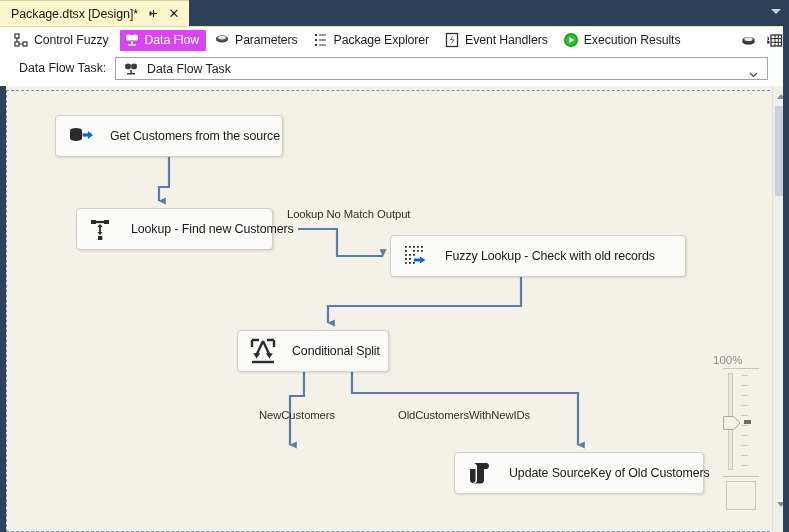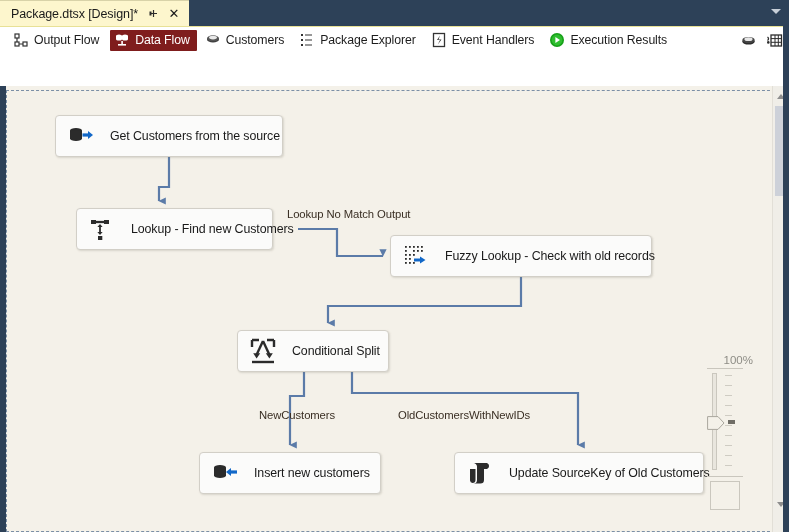--- a/index.html
+++ b/index.html
@@ -92,21 +92,21 @@
     margin-right: 4px;
     border-radius: 1px;
     white-space: nowrap;
   }
   .dtab .lbl {
     font-size: 12.3px;
     color: #1d1d1d;
     margin-left: 5px;
     letter-spacing: -0.1px;
   }
-  .dtab.active { background: #7f1d1d; }
+  .dtab.active { background: #d946ef; }
   .dtab.active .lbl { color: #ffffff; }
   .dtab .ico {
     width: 16px; height: 16px;
     position: relative;
     flex: 0 0 16px;
   }
   .toolbar-right {
     position: absolute;
     right: 6px; top: 5px;
     display: flex;
@@ -223,23 +223,23 @@
   svg.wires {
     position: absolute;
     left: 0; top: 0;
     width: 748px; height: 440px;
     overflow: visible;
   }
 
   
   .zoom-panel {
     position: absolute;
-    right: 36px; top: 268px;
+    right: 20px; top: 268px;
     width: 56px;
-    text-align: right;
+    text-align: left;
   }
   .zoom-pct {
     font-size: 11.5px;
     color: #8e8d86;
     margin-bottom: 2px;
   }
   .zoom-sep {
     width: 36px; height: 1px;
     background: #c9c6bd;
     margin: 0 auto 4px auto;
@@ -358,21 +358,21 @@
 
     <div class="dtab">
       <span class="ico">
         <svg width="16" height="16" viewBox="0 0 16 16">
           <rect x="2" y="2" width="4" height="4" fill="none" stroke="#333" stroke-width="1.2"></rect>
           <rect x="2" y="10" width="4" height="4" fill="none" stroke="#333" stroke-width="1.2"></rect>
           <rect x="10" y="10" width="4" height="4" fill="none" stroke="#333" stroke-width="1.2"></rect>
           <path d="M4 6 V10 M6 12 H10" stroke="#333" stroke-width="1.2" fill="none"></path>
         </svg>
       </span>
-      <span class="lbl">Output Flow</span>
+      <span class="lbl">Control Fuzzy</span>
     </div>
 
     <div class="dtab active">
       <span class="ico">
         <svg width="16" height="16" viewBox="0 0 16 16">
           <ellipse cx="5" cy="4" rx="3" ry="1.6" fill="#ffffff"></ellipse>
           <path d="M2 4 v3 a3 1.6 0 0 0 6 0 v-3" fill="#ffffff"></path>
           <ellipse cx="11" cy="4" rx="3" ry="1.6" fill="#ffffff"></ellipse>
           <path d="M8 4 v3 a3 1.6 0 0 0 6 0 v-3" fill="#ffffff"></path>
           <rect x="7.3" y="9" width="1.6" height="4" fill="#ffffff"></rect>
@@ -383,21 +383,21 @@
     </div>
 
     <div class="dtab">
       <span class="ico">
         <svg width="16" height="16" viewBox="0 0 16 16">
           <ellipse cx="8" cy="7.5" rx="6" ry="3" fill="#3b3b3b"></ellipse>
           <ellipse cx="8" cy="6.3" rx="6" ry="3" fill="#545454"></ellipse>
           <ellipse cx="8" cy="5.6" rx="4" ry="1.8" fill="#e9e9e9"></ellipse>
         </svg>
       </span>
-      <span class="lbl">Customers</span>
+      <span class="lbl">Parameters</span>
     </div>
 
     <div class="dtab">
       <span class="ico">
         <svg width="16" height="16" viewBox="0 0 16 16">
           <rect x="2" y="2" width="2" height="2" fill="#333"></rect>
           <rect x="2" y="7" width="2" height="2" fill="#333"></rect>
           <rect x="2" y="12" width="2" height="2" fill="#333"></rect>
           <path d="M6 3 h7 M6 8 h7 M6 13 h7" stroke="#333" stroke-width="1.2"></path>
         </svg>
@@ -438,20 +438,41 @@
         <svg width="17" height="17" viewBox="0 0 17 17">
           <rect x="5" y="3" width="10.5" height="11" fill="#ffffff" stroke="#2c2c2c" stroke-width="1.3"></rect>
           <path d="M5 6.6 h10.5 M5 10.3 h10.5 M9 3 v11 M12.3 3 v11" stroke="#2c2c2c" stroke-width="1"></path>
           <path d="M1.5 5 q2 1.5 0 3.5" stroke="#2c2c2c" stroke-width="1.3" fill="none"></path>
           <circle cx="2.3" cy="10.4" r="1.3" fill="#2c2c2c"></circle>
         </svg>
       </span>
     </div>
   </div>
 
+  <div class="dft-row">
+    <span class="dft-label">Data Flow Task:</span>
+    <div class="dft-combo">
+      <span class="dft-combo-ico">
+        <svg width="16" height="16" viewBox="0 0 16 16">
+          <ellipse cx="5" cy="4" rx="2.8" ry="1.5" fill="#3a3a3a"></ellipse>
+          <path d="M2.2 4 v2.8 a2.8 1.5 0 0 0 5.6 0 v-2.8" fill="#3a3a3a"></path>
+          <ellipse cx="11" cy="4" rx="2.8" ry="1.5" fill="#3a3a3a"></ellipse>
+          <path d="M8.2 4 v2.8 a2.8 1.5 0 0 0 5.6 0 v-2.8" fill="#3a3a3a"></path>
+          <rect x="7.3" y="9" width="1.5" height="3.6" fill="#3a3a3a"></rect>
+          <rect x="4" y="12" width="8" height="1.5" fill="#3a3a3a"></rect>
+        </svg>
+      </span>
+      <span class="dft-combo-text">Data Flow Task</span>
+      <span class="dft-combo-arrow">
+        <svg width="9" height="9" viewBox="0 0 9 9">
+          <path d="M1 3 L4.5 6.4 L8 3" stroke="#4a4a4a" stroke-width="1.3" fill="none"></path>
+        </svg>
+      </span>
+    </div>
+  </div>
 
   <div class="canvas-frame">
     <div class="left-edge"></div>
     <div class="canvas-dash"></div>
 
     <div class="canvas">
 
       <svg class="wires">
         <defs>
           <marker id="ah" markerWidth="9" markerHeight="9" refX="4.2" refY="7.4" orient="auto" markerUnits="userSpaceOnUse">
@@ -496,21 +517,21 @@
             <path d="M9 8 h8" stroke="#2b2b2b" stroke-width="2.3"></path>
             <path d="M13 11 v9" stroke="#2b2b2b" stroke-width="1.8"></path>
             <path d="M13 10 l-2.6 3 h5.2 z" fill="#2b2b2b"></path>
             <path d="M13 21 l-2.6 -3 h5.2 z" fill="#2b2b2b"></path>
             <rect x="11" y="22" width="4.3" height="4" fill="#2b2b2b"></rect>
           </svg>
         </span>
         <span class="nlbl">Lookup - Find new Customers</span>
       </div>
 
-      <div class="node" style="left:383px; top:144px; width:262px; height:42px;">
+      <div class="node" style="left:383px; top:144px; width:296px; height:42px;">
         <span class="nico">
           <svg width="30" height="30" viewBox="0 0 30 30">
             <g fill="#2b2b2b">
               <rect x="4" y="5" width="1.8" height="1.8"></rect>
                 <rect x="8" y="5" width="1.8" height="1.8"></rect>
               <rect x="12" y="5" width="1.8" height="1.8"></rect>
                 <rect x="16" y="5" width="1.8" height="1.8"></rect>
               <rect x="20" y="5" width="1.8" height="1.8"></rect>
               <rect x="4" y="9" width="1.8" height="1.8"></rect>
                 <rect x="12" y="9" width="1.8" height="1.8"></rect>
@@ -540,31 +561,20 @@
             <path d="M15 5 L8 20" stroke="#2b2b2b" stroke-width="2.4" fill="none"></path>
             <path d="M15 5 L22 20" stroke="#2b2b2b" stroke-width="2.4" fill="none"></path>
             <path d="M8.6 22.5 L5.2 17.2 h7 z" fill="#2b2b2b"></path>
             <path d="M21.4 22.5 L17.8 17.2 h7 z" fill="#2b2b2b"></path>
             <path d="M4 26 h22" stroke="#2b2b2b" stroke-width="2.4"></path>
           </svg>
         </span>
         <span class="nlbl">Conditional Split</span>
       </div>
 
-      <div class="node" style="left:192px; top:361px; width:182px; height:42px;">
-        <span class="nico">
-          <svg width="30" height="30" viewBox="0 0 30 30">
-            <ellipse cx="10" cy="9.5" rx="6" ry="2.6" fill="#2b2b2b"></ellipse>
-            <path d="M4 9.5 v8 a6 2.6 0 0 0 12 0 v-8" fill="#2b2b2b"></path>
-            <path d="M27 14 h-7" stroke="#1268c8" stroke-width="3.2" fill="none"></path>
-            <path d="M21 10 L16 14 L21 18 Z" fill="#1268c8"></path>
-          </svg>
-        </span>
-        <span class="nlbl">Insert new customers</span>
-      </div>
 
       <div class="node" style="left:447px; top:361px; width:250px; height:42px;">
         <span class="nico">
           <svg width="30" height="30" viewBox="0 0 30 30">
             <path d="M8 5 h14 a3.2 3.2 0 0 1 0 6 h-3 v11 a3.6 3.6 0 0 1 -3.6 3.6 h-7
                      a3.6 3.6 0 0 0 3.6 -3.6 V8.6 A3.6 3.6 0 0 0 8 5 z" fill="#2b2b2b"></path>
             <path d="M5 11 h5.5 v11 a3 3 0 0 1 -3 3 a3 3 0 0 1 -2.5 -2.6 z" fill="#2b2b2b"></path>
           </svg>
         </span>
         <span class="nlbl">Update SourceKey of Old Customers</span>

